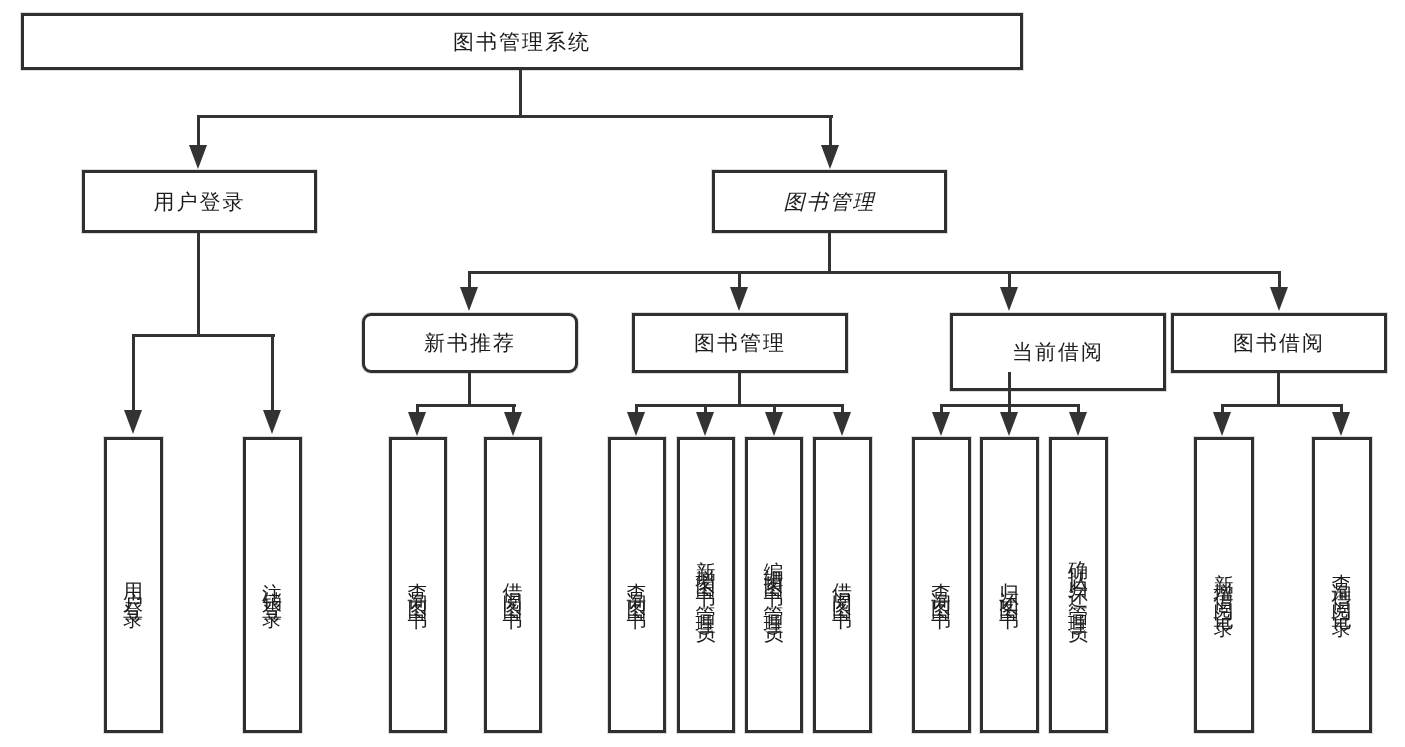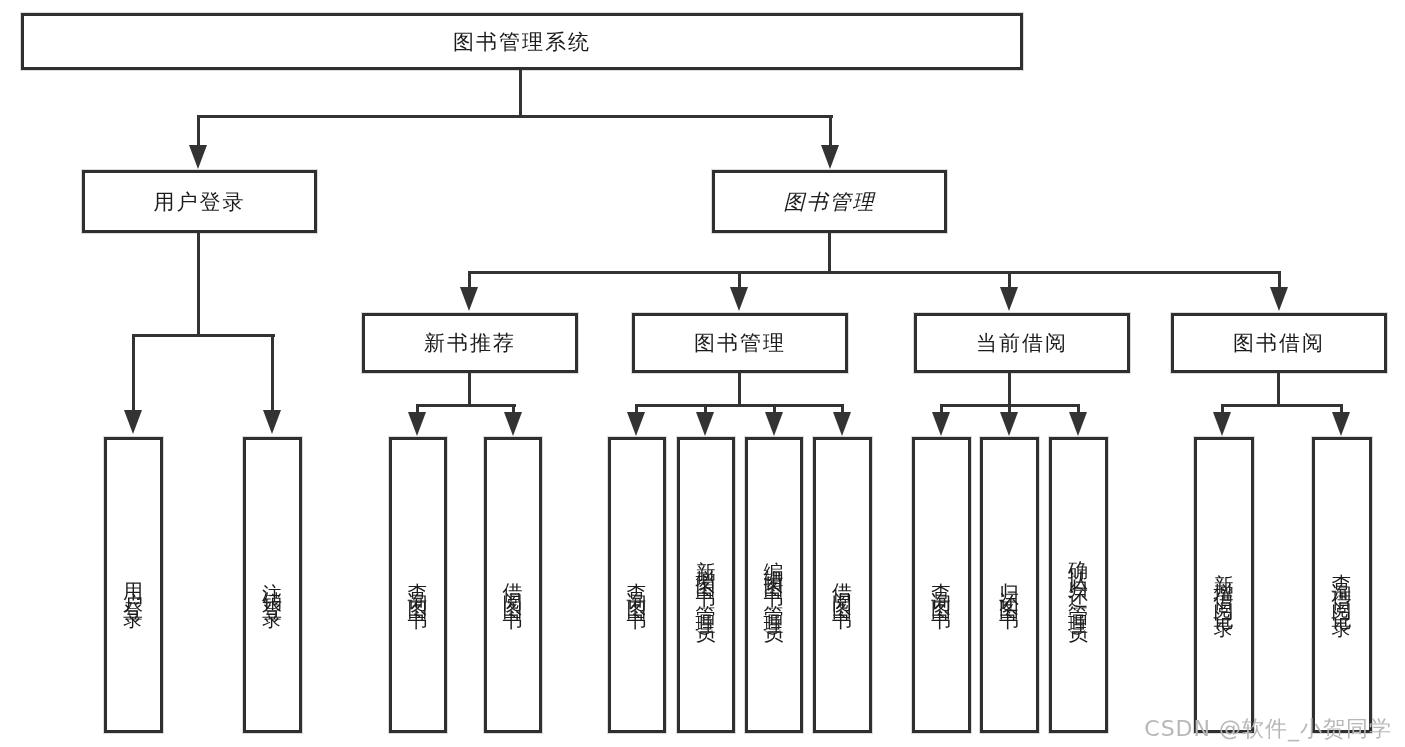--- a/index.html
+++ b/index.html
@@ -82,23 +82,23 @@
   <div class="hl" style="left:468px;top:271px;width:813px;"></div>
   <div class="vl" style="left:468px;top:271px;height:18px;"></div>
   <div class="arrow" style="left:460px;top:287px;"></div>
   <div class="vl" style="left:738px;top:271px;height:18px;"></div>
   <div class="arrow" style="left:730px;top:287px;"></div>
   <div class="vl" style="left:1008px;top:271px;height:18px;"></div>
   <div class="arrow" style="left:1000px;top:287px;"></div>
   <div class="vl" style="left:1278px;top:271px;height:18px;"></div>
   <div class="arrow" style="left:1270px;top:287px;"></div>
 
-  <div class="hbox" style="left:362px;top:313px;width:216px;height:60px;">新书推荐</div>
+  <div class="hbox" style="left:362px;top:313px;width:216px;height:60px;border-radius:9px;">新书推荐</div>
   <div class="hbox" style="left:632px;top:313px;width:216px;height:60px;">图书管理</div>
-  <div class="hbox" style="left:914px;top:313px;width:216px;height:60px;">当前借阅</div>
+  <div class="hbox" style="left:950px;top:313px;width:216px;height:78px;">当前借阅</div>
   <div class="hbox" style="left:1171px;top:313px;width:216px;height:60px;">图书借阅</div>
 
   <div class="vl" style="left:468px;top:372px;height:34px;"></div>
   <div class="hl" style="left:416px;top:404px;width:100px;"></div>
   <div class="vl" style="left:416px;top:404px;height:10px;"></div>
   <div class="arrow" style="left:408px;top:412px;"></div>
   <div class="vl" style="left:512px;top:404px;height:10px;"></div>
   <div class="arrow" style="left:504px;top:412px;"></div>
 
   <div class="vl" style="left:738px;top:372px;height:34px;"></div>
@@ -165,15 +165,14 @@
     <span class="vlabel">确认归还（管理员）</span>
   </div>
 
   <div class="vbox" style="left:1194px;width:60px;">
     <span class="vlabel">新增借阅记录</span>
   </div>
   <div class="vbox" style="left:1312px;width:60px;">
     <span class="vlabel">查询借阅记录</span>
   </div>
 
-  <div class="watermark">CSDN @软件_小贺同学</div>
 
 </div>
 
 </body></html>

